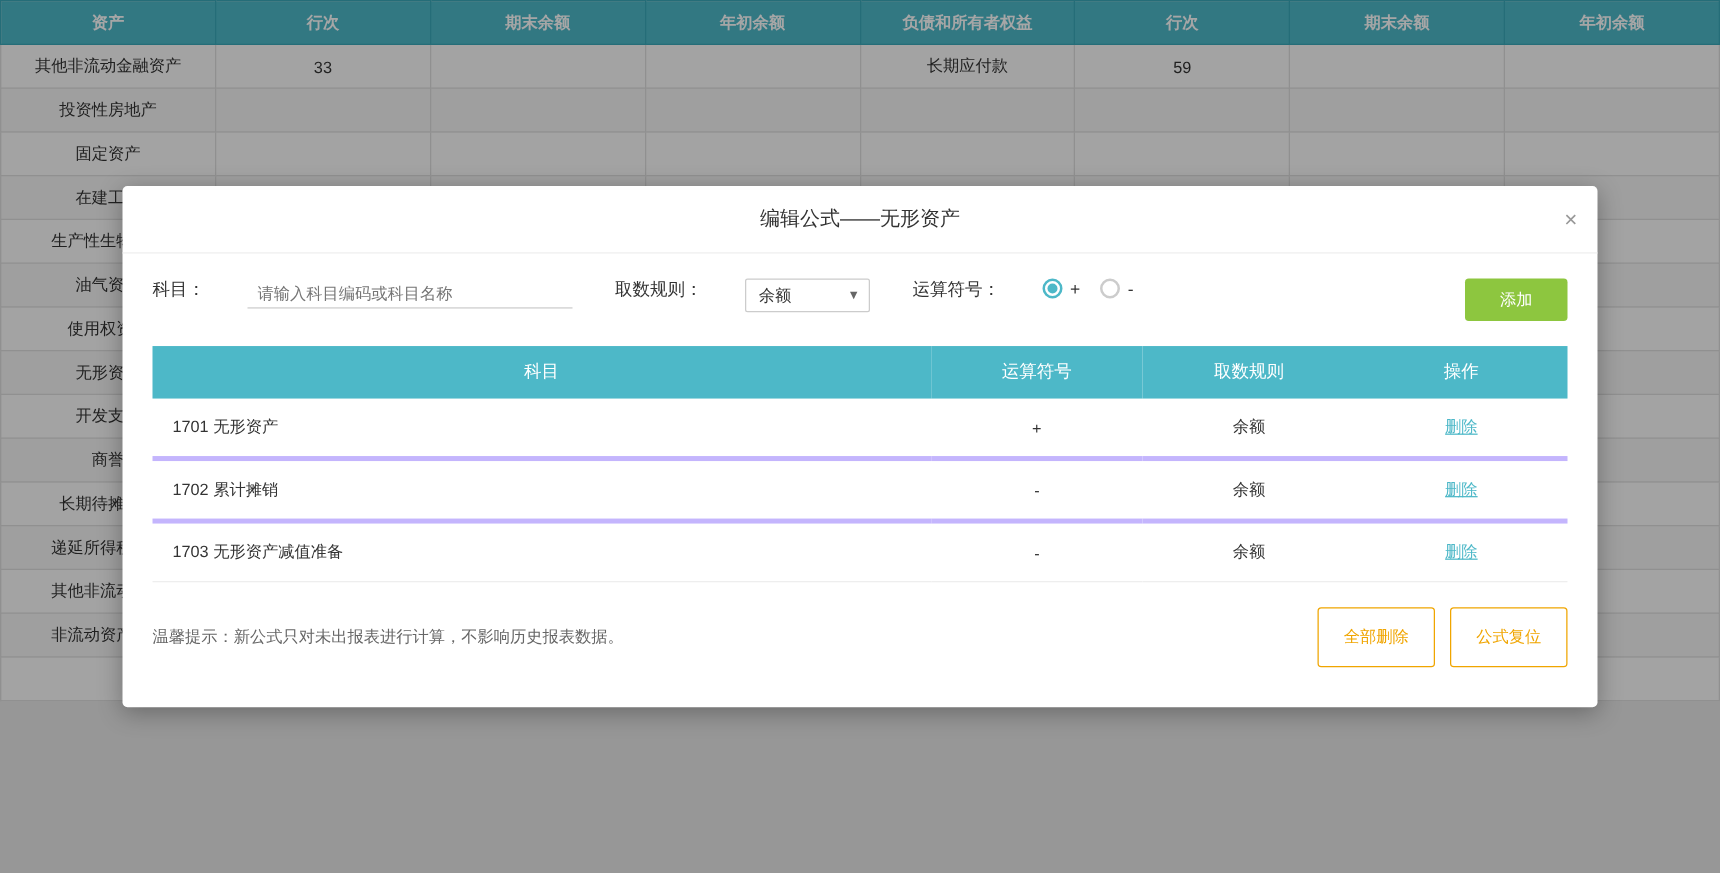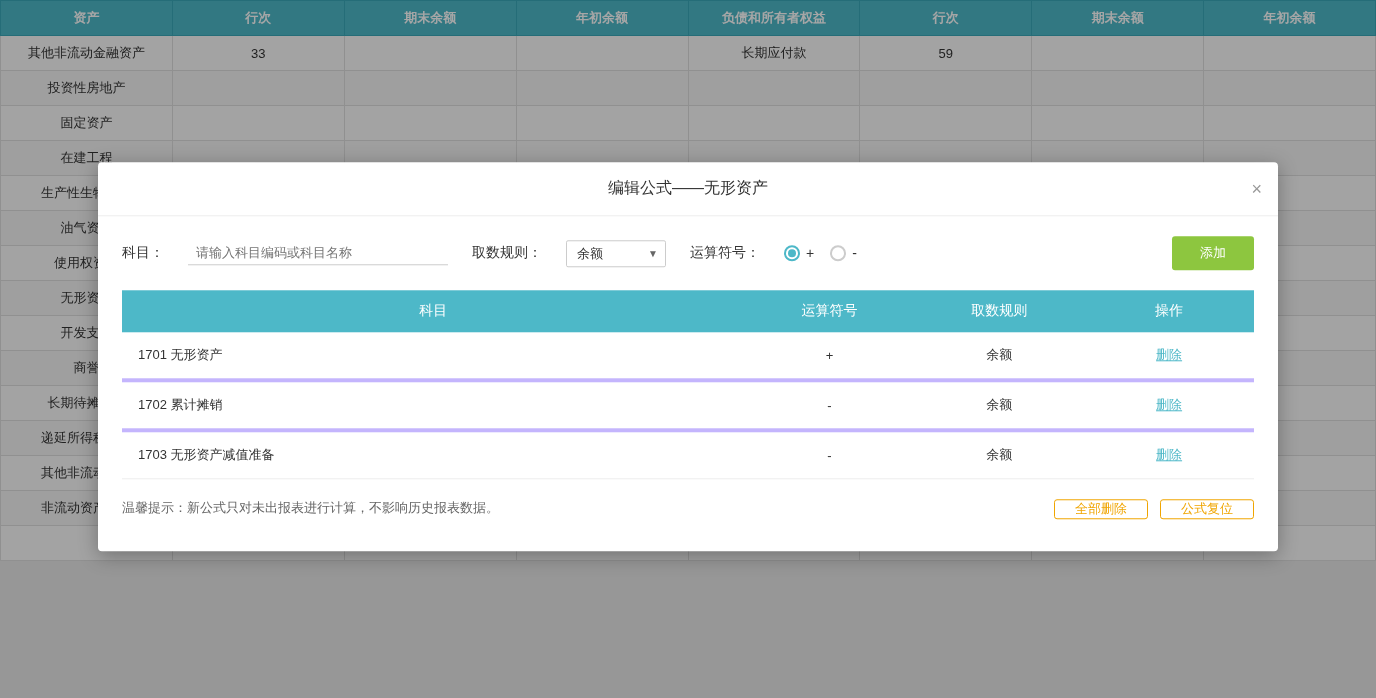--- a/index.html
+++ b/index.html
@@ -96,23 +96,23 @@
       font-size: 18px;
       color: #999;
       background: none;
       border: none;
       line-height: 1;
     }
 
     
     .form-row {
       display: flex;
-      align-items: center;
+      align-items: flex-start;
       padding: 20px 24px;
-      gap: 24px;
+      gap: 34px;
     }
 
     .form-label {
       color: #333;
       white-space: nowrap;
       font-size: 14px;
     }
 
     .form-input {
       border: none;
@@ -257,42 +257,42 @@
       border: none;
       cursor: pointer;
       font-size: 13px;
       padding: 0;
       text-decoration: underline;
     }
 
     
     .warning-row {
       display: flex;
-      align-items: flex-start;
+      align-items: center;
       justify-content: space-between;
       padding: 20px 24px 8px;
     }
 
     .warning-text {
       font-size: 13px;
       color: #666;
     }
 
     
     .footer-buttons {
       display: flex;
       gap: 12px;
     }
 
     .btn-outline {
       background: white;
       border: 1px solid #f0a500;
       color: #f0a500;
       border-radius: 3px;
-      padding: 0 20px;
+      padding: 14px 20px;
       font-size: 13px;
       cursor: pointer;
       white-space: nowrap;
     }
 
     .col-subject { width: 55%; }
     .col-operator { width: 15%; }
     .col-rule { width: 15%; }
     .col-action { width: 15%; }
   </style>

